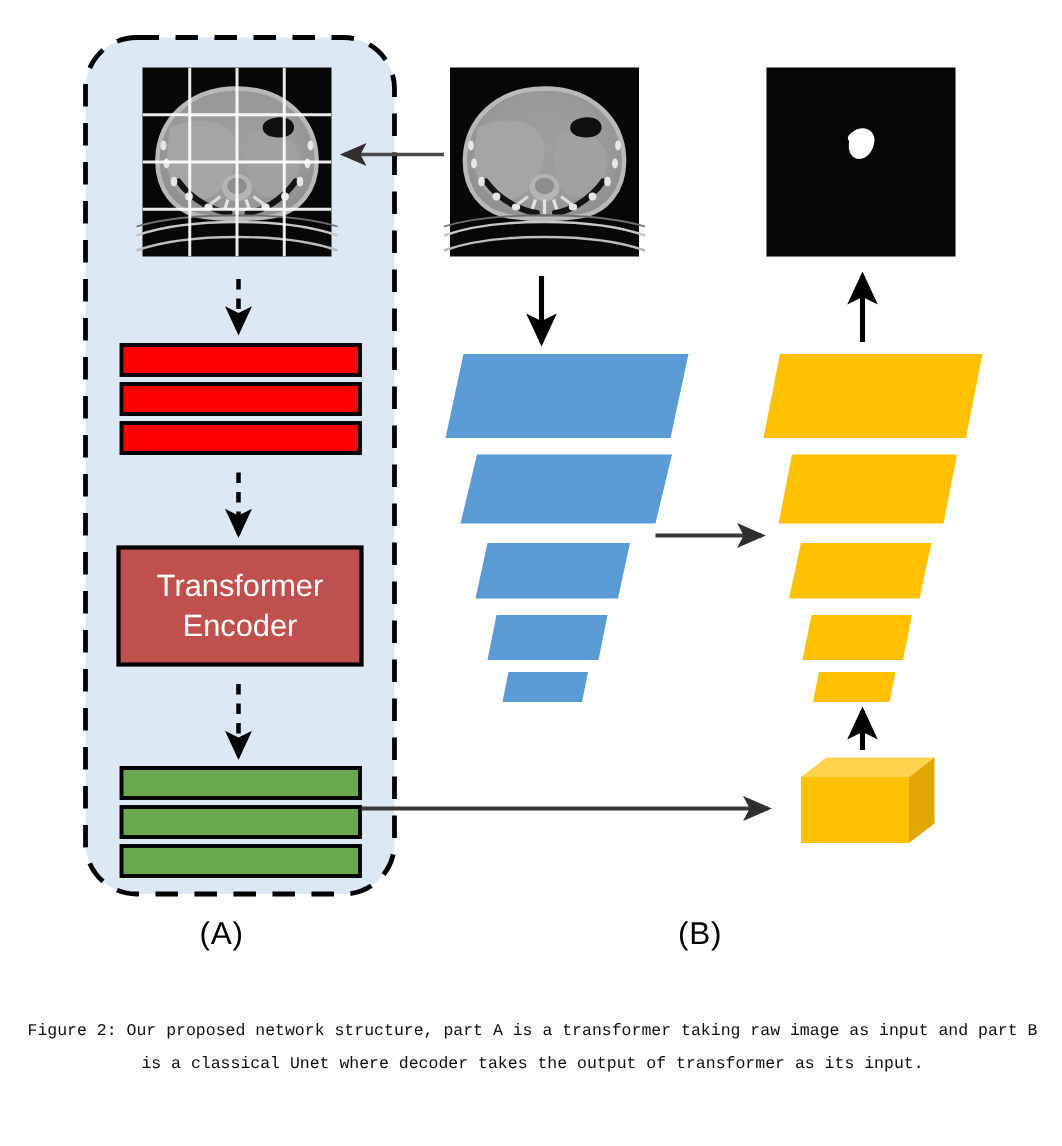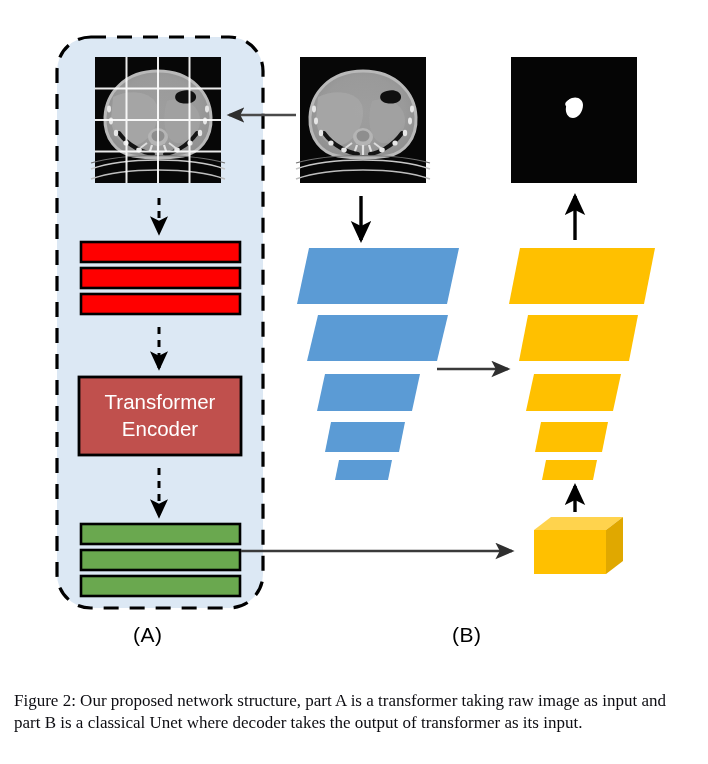--- a/index.html
+++ b/index.html
@@ -9,21 +9,21 @@
   }
   body {
     width: 708px;
     height: 764px;
     position: relative;
     font-family: "Liberation Sans", sans-serif;
     overflow: hidden;
   }
   #figure-root {
     position: absolute;
-    left: 0; top: 12px;
+    left: 0; top: 0;
     width: 708px;
     height: 684px;
   }
   #diagram-svg {
     position: absolute;
     left: 0; top: 0;
     width: 708px;
     height: 660px;
     display: block;
   }
@@ -35,25 +35,25 @@
     letter-spacing: 0.5px;
   }
   #label-a { left: 133px; top: 611px; }
   #label-b { left: 452px; top: 611px; }
 
   #caption {
     position: absolute;
     left: 14px;
     top: 678px;
     width: 682px;
-    font-family: Liberation Serif, serif;
-    font-size: 17px;
+    font-family: Liberation Mono, monospace;
+    font-size: 11px;
     line-height: 21.5px;
     color: #0d0d12;
-    text-align: left;
+    text-align: center;
     white-space: pre-wrap;
   }
   .enc-text {
     font-family: "Liberation Sans", sans-serif;
     font-size: 20.5px;
     fill: #ffffff;
   }
 </style>
 </head>
 <body>

